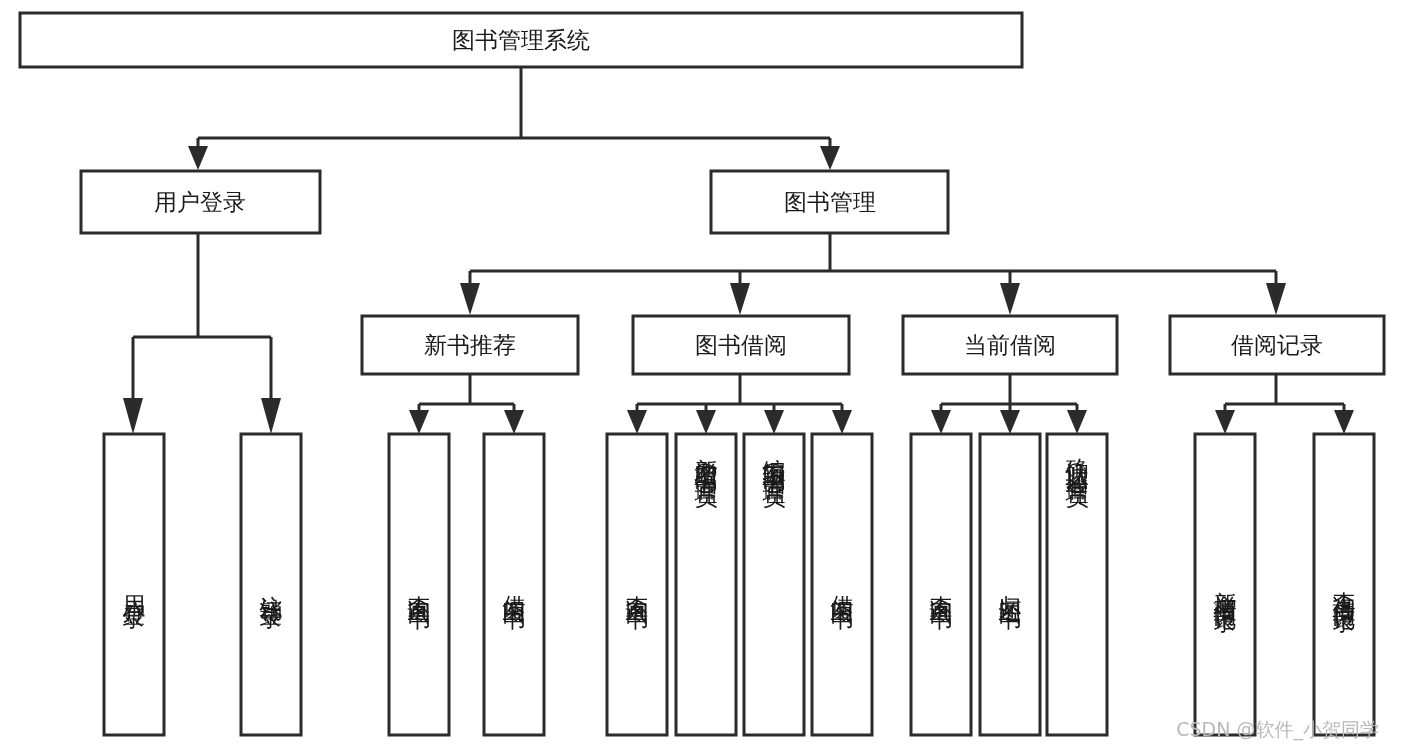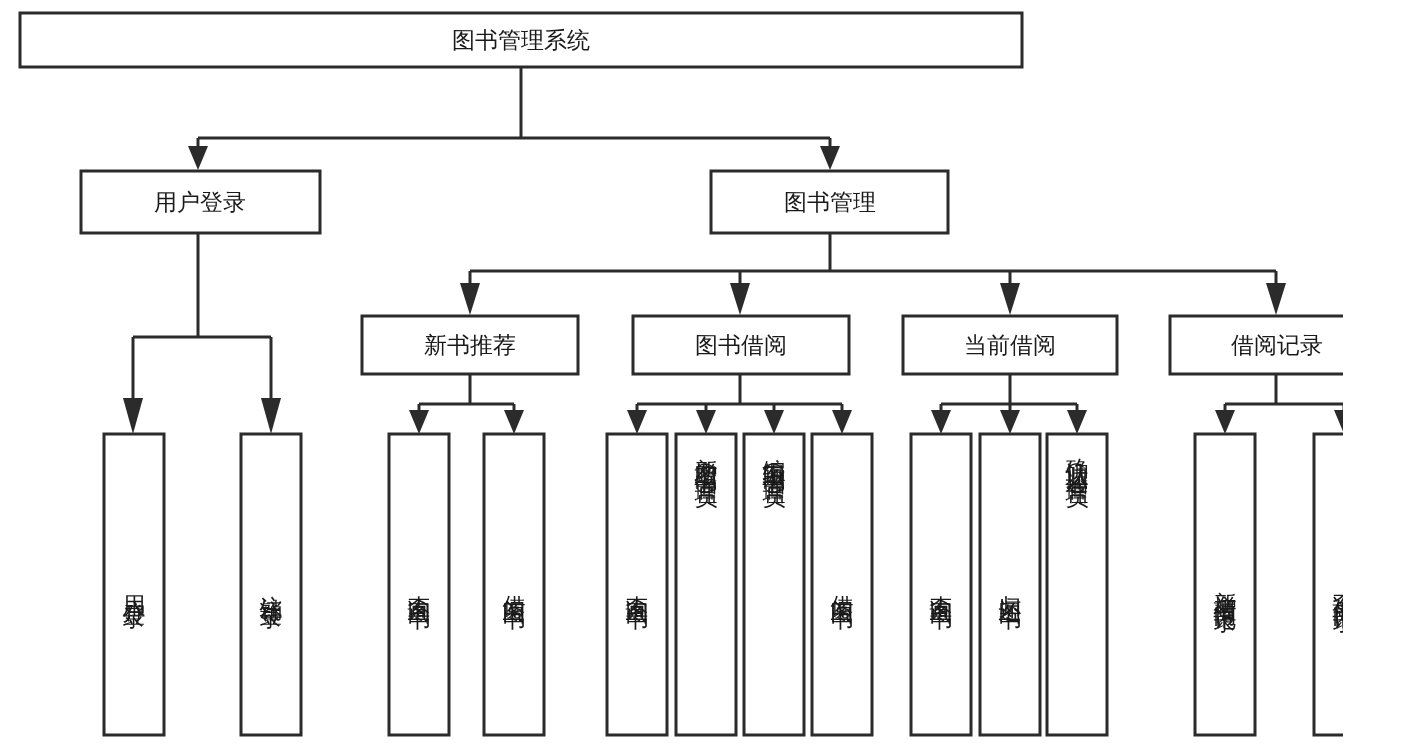--- a/index.html
+++ b/index.html
@@ -10,20 +10,21 @@
   }
   body {
     font-family: "DejaVu Sans", "Liberation Sans", sans-serif;
   }
   #diagram-root {
     position: relative;
     width: 1343px;
     height: 747px;
     background: #ffffff;
     overflow: hidden;
+    padding-left: 44px;
   }
   svg#tree-svg {
     position: absolute;
     left: 0;
     top: 0;
     width: 1405px;
     height: 747px;
     display: block;
   }
   .node-box {
@@ -221,14 +222,15 @@
   <div class="node-label-v" style="left:744px; top:434px; width:60px; height:301px; justify-content:flex-start; padding-top:6px;">编辑图书（管理员）</div>
   <div class="node-label-v" style="left:812px; top:434px; width:60px; height:301px;">借阅图书</div>
 
   <div class="node-label-v" style="left:911px; top:434px; width:60px; height:301px;">查询图书</div>
   <div class="node-label-v" style="left:980px; top:434px; width:60px; height:301px;">归还图书</div>
   <div class="node-label-v" style="left:1047px; top:434px; width:60px; height:301px; justify-content:flex-start; padding-top:6px;">确认归还（管理员）</div>
 
   <div class="node-label-v" style="left:1195px; top:434px; width:60px; height:301px;">新增借阅记录</div>
   <div class="node-label-v" style="left:1314px; top:434px; width:60px; height:301px;">查询借阅记录</div>
 
+  <div class="watermark">CSDN @软件_小贺同学</div>
 
 </div>
 
 </body></html>

